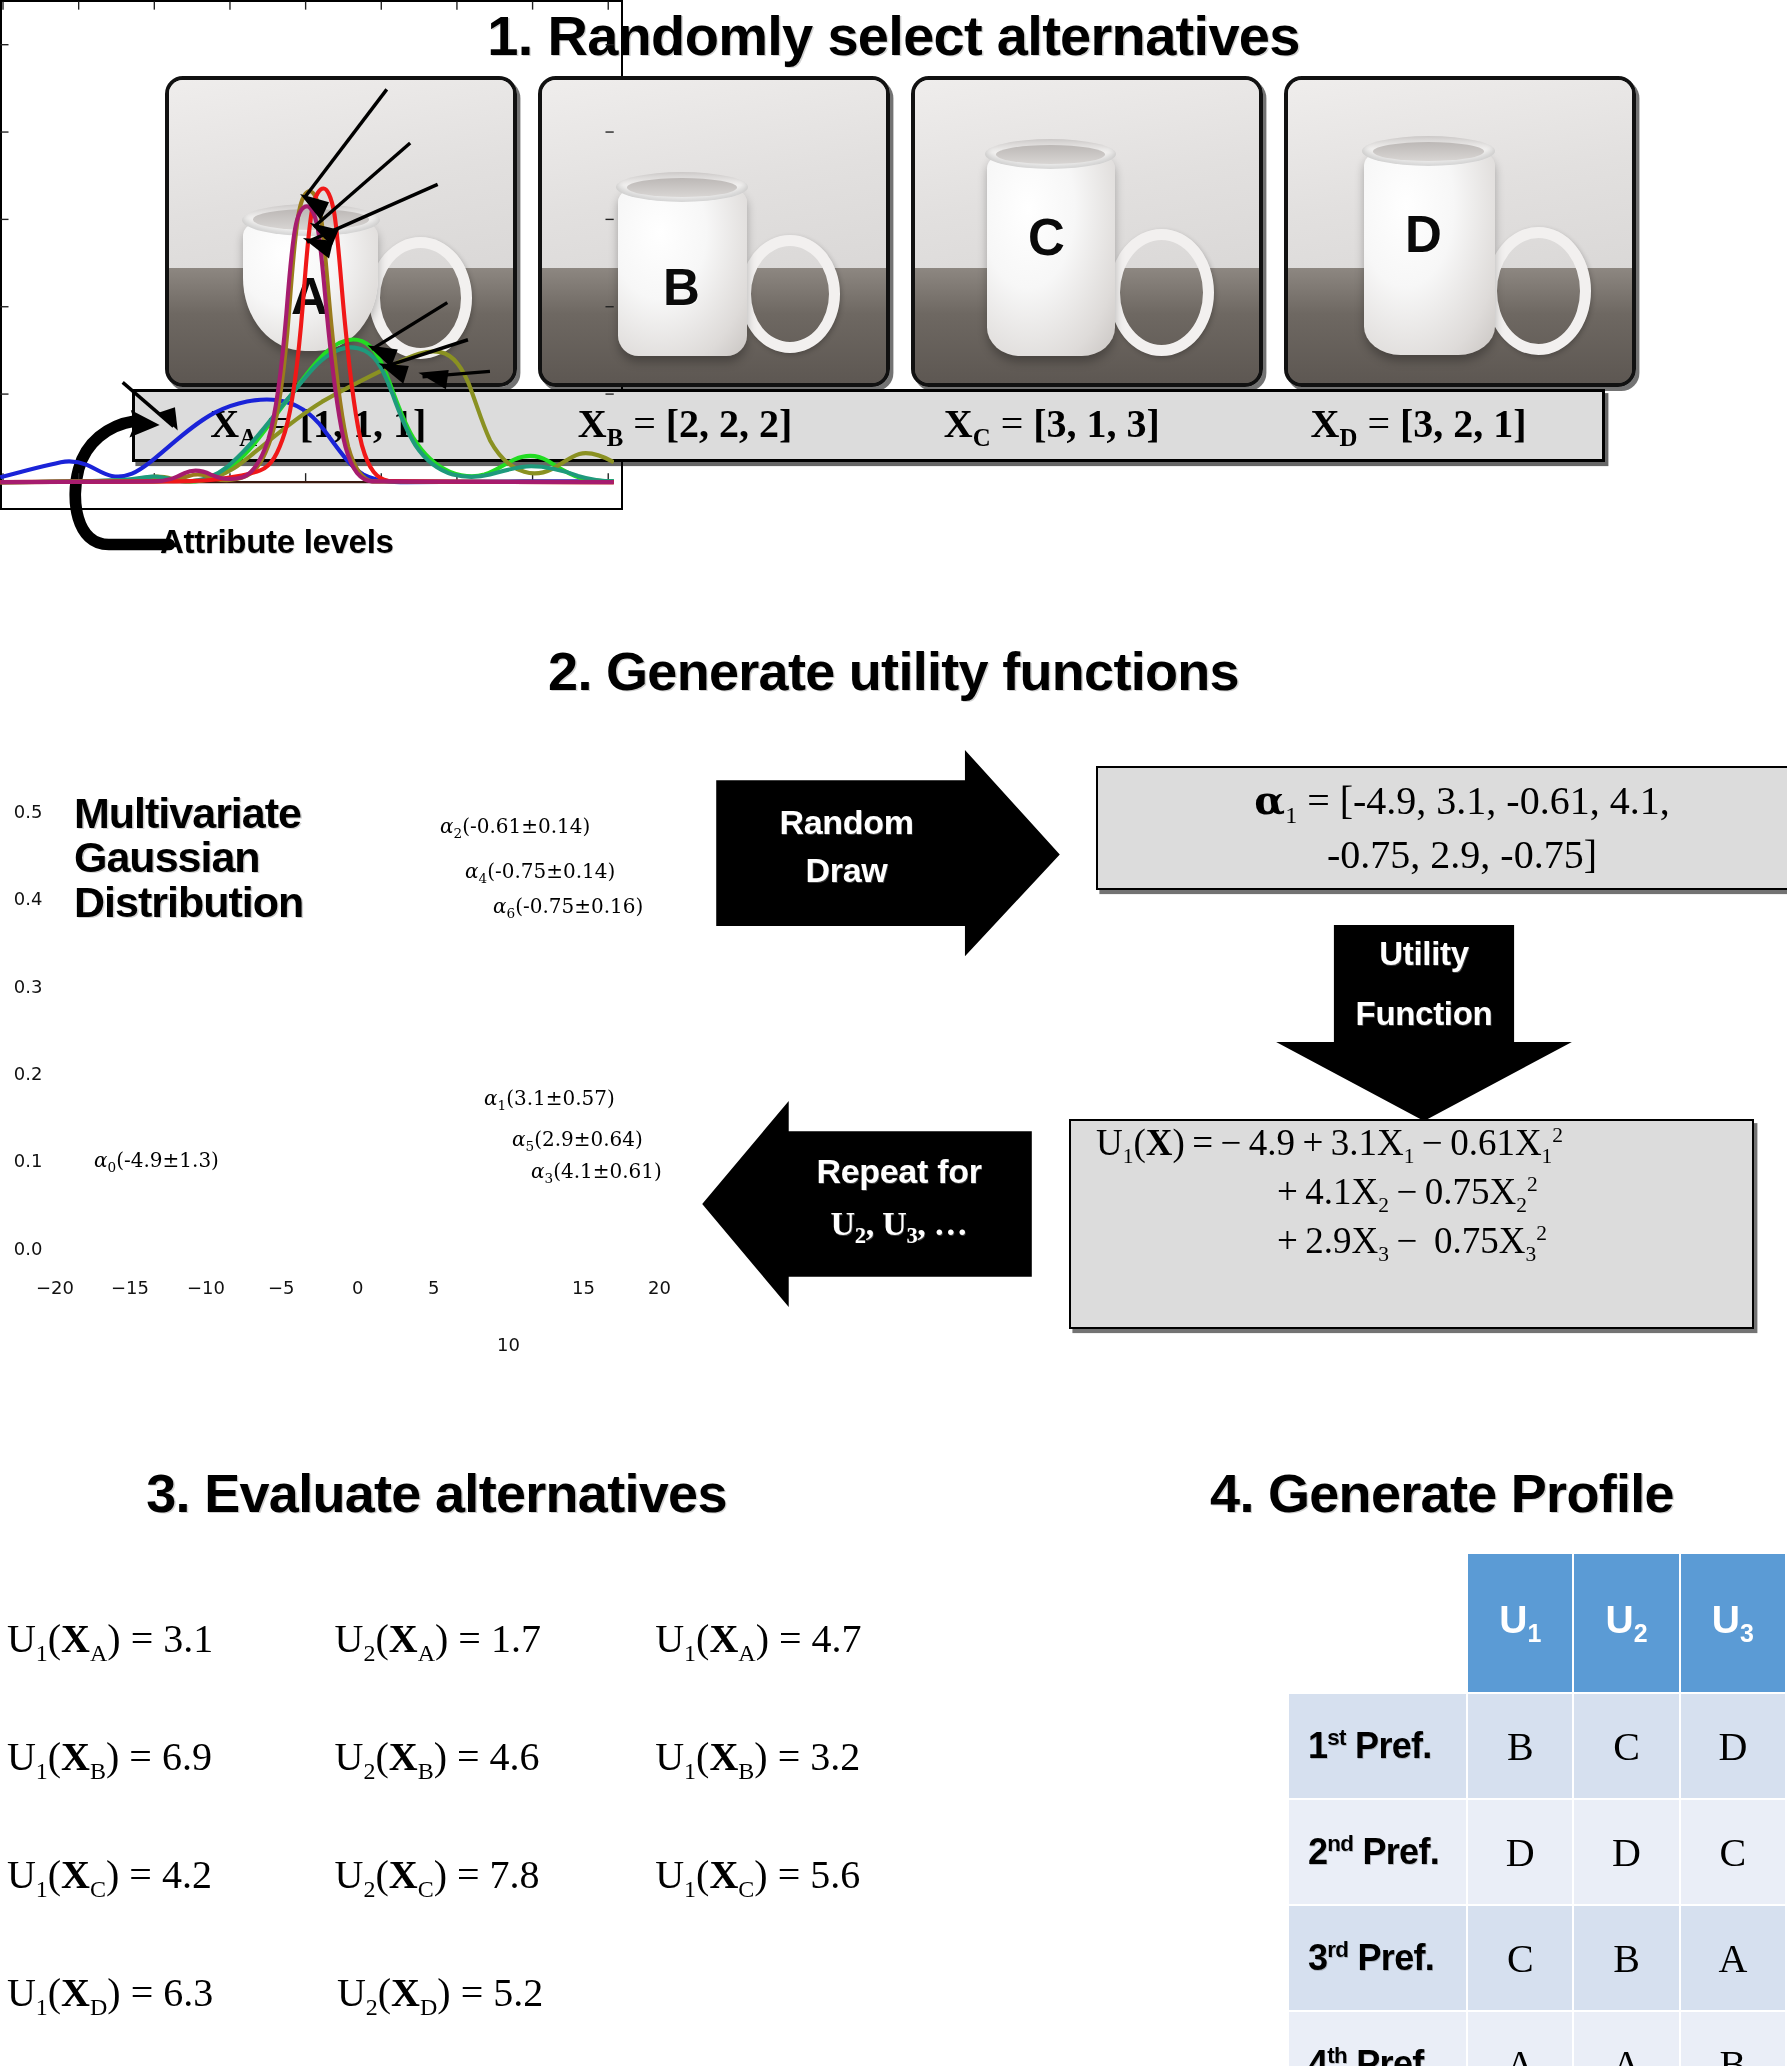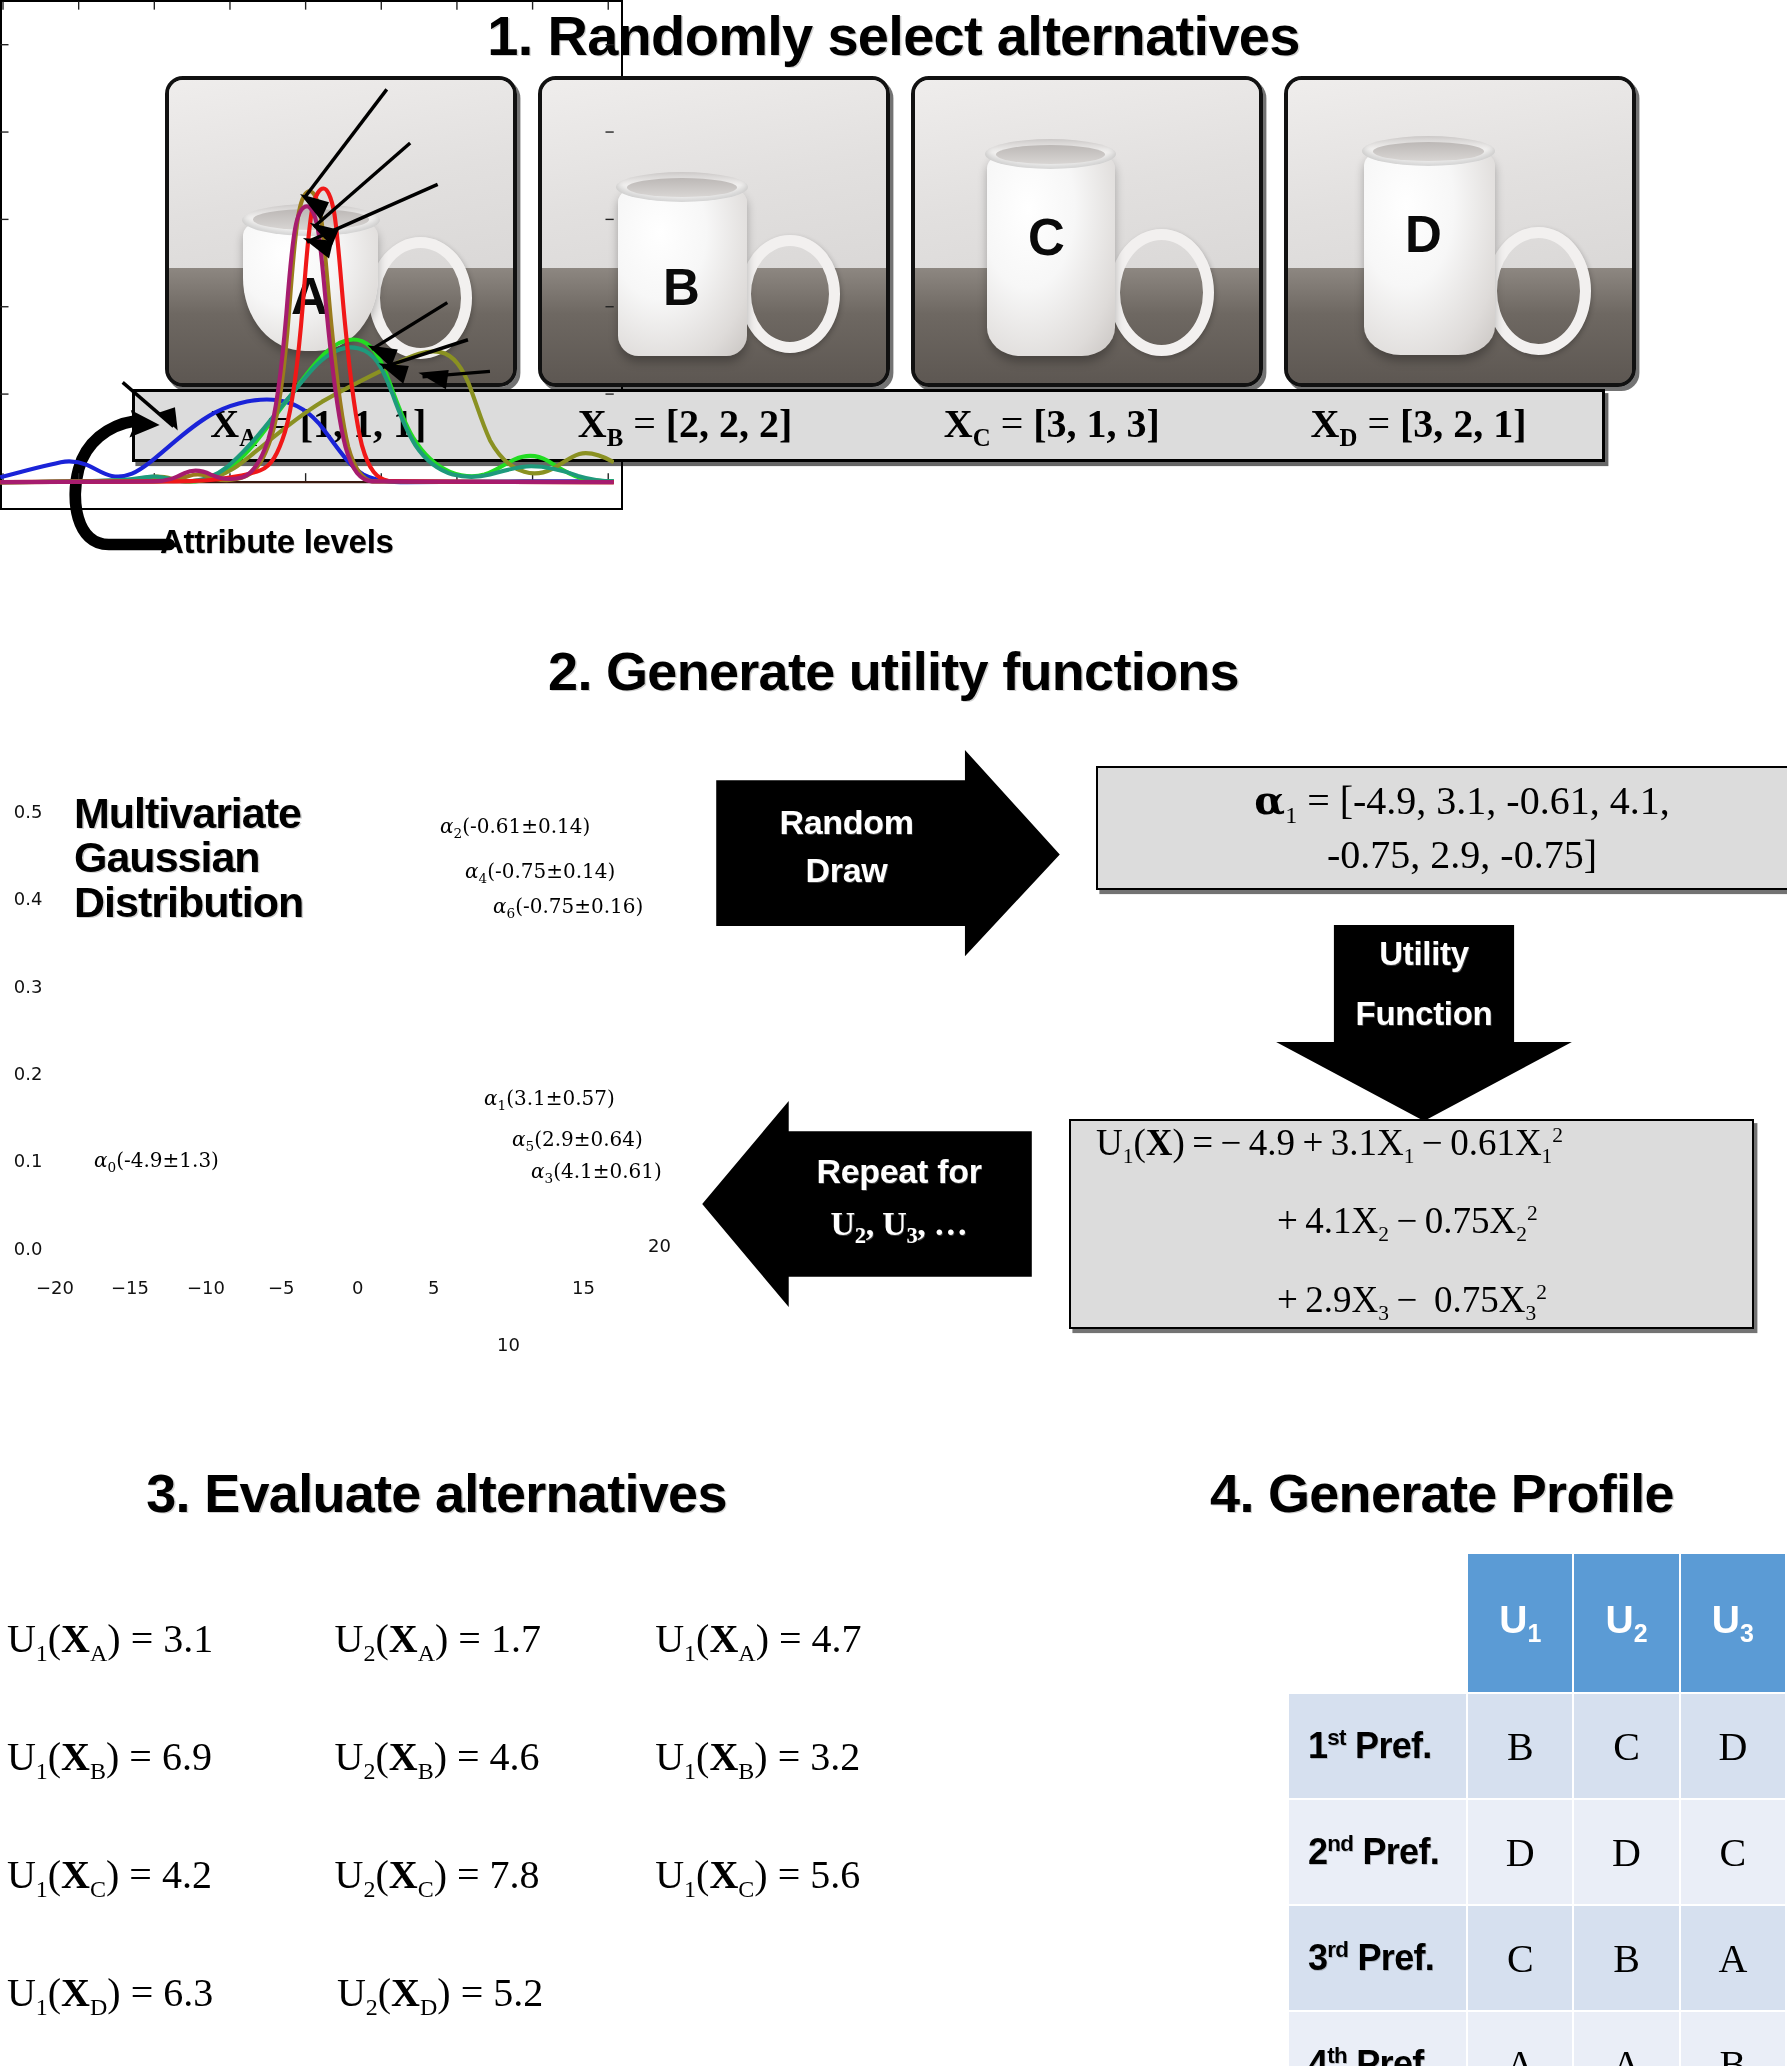--- a/index.html
+++ b/index.html
@@ -76,21 +76,21 @@
   
   .grey-box{position:absolute;background:#dcdcdc;border:2.8px solid #000;
      box-shadow:3.4px 4.1px 0 rgba(0,0,0,.55);
      font-family:"Liberation Serif",serif;}
   #alpha-box{left:1096px;top:766px;width:654px;height:120px;
      display:flex;flex-direction:column;justify-content:center;align-items:center;padding-left:37px;}
   .alpha-line{font-size:40px;white-space:nowrap;line-height:1.22;}
   .alpha-line b{font-family:"DejaVu Serif",serif;font-weight:700;}
   .alpha-line sub{font-size:.6em;font-weight:400;}
   #util-box{left:1069px;top:1119px;width:681px;height:206px;
-     display:flex;flex-direction:column;justify-content:space-between;}
+     display:flex;flex-direction:column;justify-content:flex-start;}
   .util-line{font-size:37px;white-space:nowrap;line-height:1.2;}
   .util-line sub{font-size:.58em;}
   .util-line sup{font-size:.58em;}
   .util-l1{padding-left:25px;}
   .util-l2,.util-l3{padding-left:206px;}
   
   #s3-title{left:41px;top:1462px;width:791px;font-size:54px;}
   #eval-grid{position:absolute;left:0px;top:1582px;width:963px;}
   .eval-row{display:flex;height:118px;align-items:center;}
   .eval-cell{font-family:"Liberation Serif",serif;font-size:40px;
@@ -289,21 +289,21 @@
 <div class="axis-num" style="left:13.8px;top:1238px;">0.0</div>
 
 <div class="axis-num" style="left:36px;top:1277px;">−20</div>
 <div class="axis-num" style="left:111px;top:1277px;">−15</div>
 <div class="axis-num" style="left:187px;top:1277px;">−10</div>
 <div class="axis-num" style="left:268px;top:1277px;">−5</div>
 <div class="axis-num" style="left:352px;top:1277px;">0</div>
 <div class="axis-num" style="left:428px;top:1277px;">5</div>
 <div class="axis-num" style="left:497px;top:1334px;">10</div>
 <div class="axis-num" style="left:572px;top:1277px;">15</div>
-<div class="axis-num" style="left:648px;top:1235px;">20</div>
+<div class="axis-num" style="left:648px;top:1277px;">20</div>
 
 <div id="mgd-label">Multivariate Gaussian Distribution</div>
 
 <div class="ann" style="left:440px;top:814px;"><i>α</i><sub>2</sub><span>(-0.61±0.14)</span></div>
 <div class="ann" style="left:465px;top:859px;"><i>α</i><sub>4</sub><span>(-0.75±0.14)</span></div>
 <div class="ann" style="left:493px;top:894px;"><i>α</i><sub>6</sub><span>(-0.75±0.16)</span></div>
 <div class="ann" style="left:484px;top:1086px;"><i>α</i><sub>1</sub><span>(3.1±0.57)</span></div>
 <div class="ann" style="left:512px;top:1127px;"><i>α</i><sub>5</sub><span>(2.9±0.64)</span></div>
 <div class="ann" style="left:531px;top:1159px;"><i>α</i><sub>3</sub><span>(4.1±0.61)</span></div>
 <div class="ann" style="left:94px;top:1148px;"><i>α</i><sub>0</sub><span>(-4.9±1.3)</span></div>

